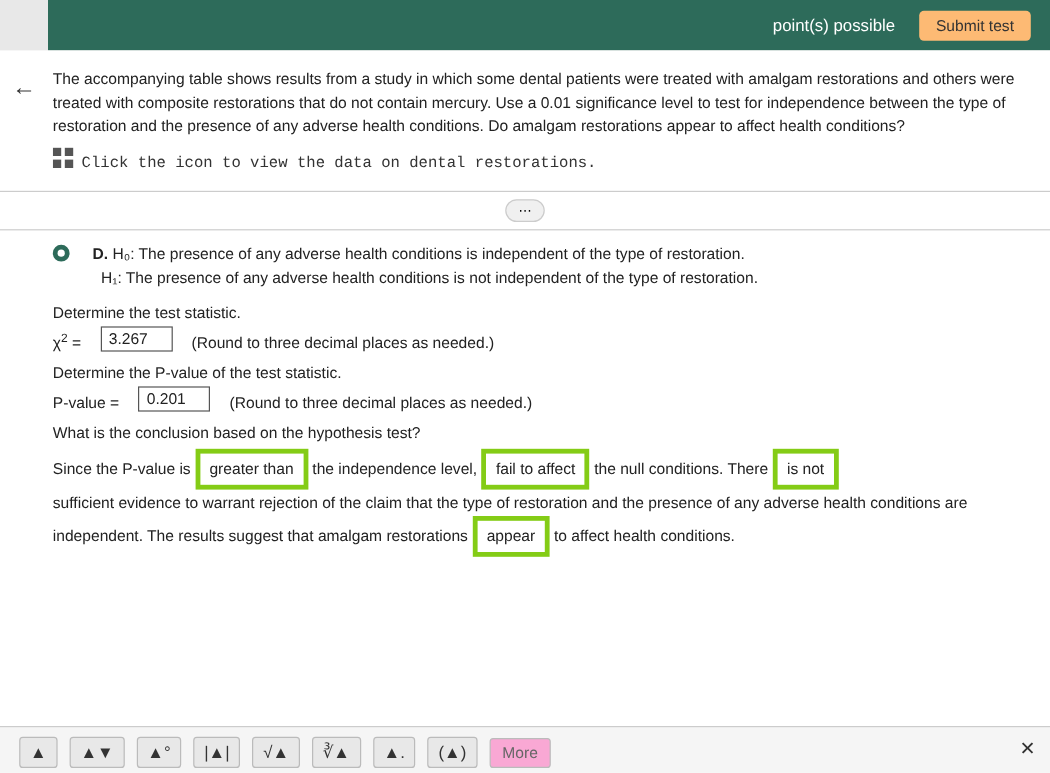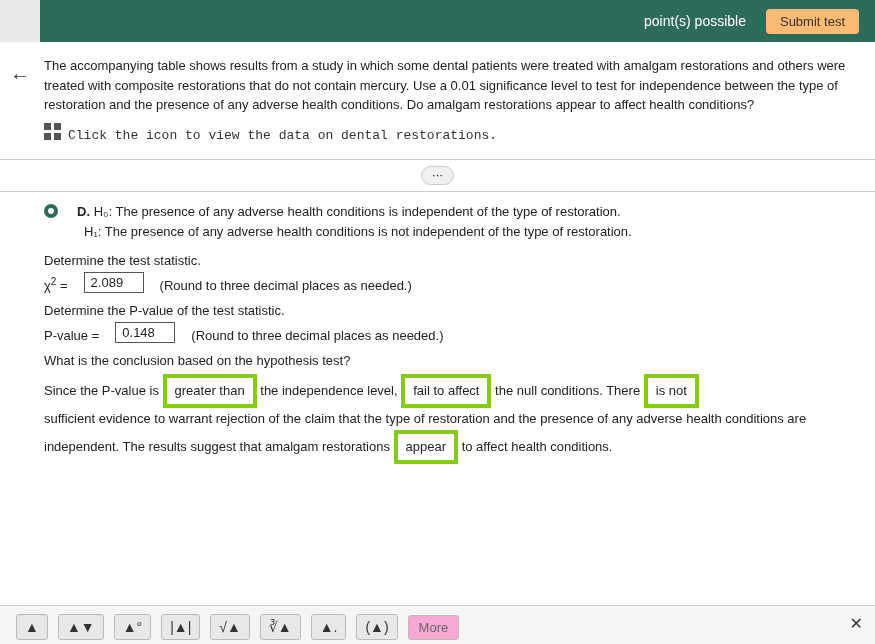--- a/index.html
+++ b/index.html
@@ -264,28 +264,28 @@
         <span>H₀: The presence of any adverse health conditions is independent of the type of restoration.</span>
         <br>
         <span>&nbsp;&nbsp;&nbsp;&nbsp;</span>
         <span>H₁: The presence of any adverse health conditions is not independent of the type of restoration.</span>
       </div>
     </div>
 
     <p class="section-label">Determine the test statistic.</p>
     <div class="formula-row">
       <span>χ<sup>2</sup> =</span>
-      <span class="input-box">2.089</span>
+      <span class="input-box">3.267</span>
       <span>(Round to three decimal places as needed.)</span>
     </div>
 
     <p class="section-label">Determine the P-value of the test statistic.</p>
     <div class="formula-row">
       <span>P-value =</span>
-      <span class="input-box">0.148</span>
+      <span class="input-box">0.201</span>
       <span>(Round to three decimal places as needed.)</span>
     </div>
 
     <p class="section-label">What is the conclusion based on the hypothesis test?</p>
     <div class="conclusion-row">
       <span>Since the P-value is</span>
       <span class="inline-box">greater than</span>
       <span>the independence level,</span>
       <span class="inline-box">fail to affect</span>
       <span>the null conditions. There</span>

